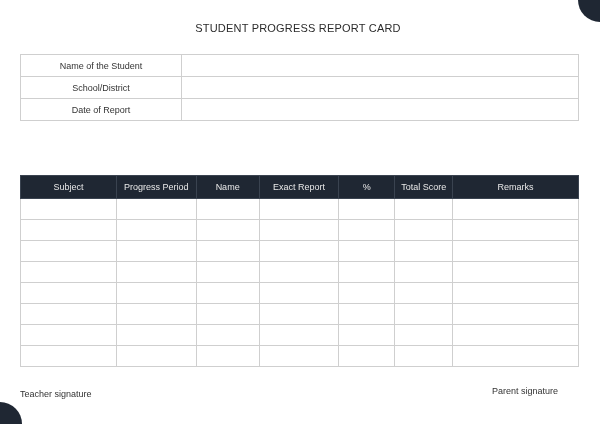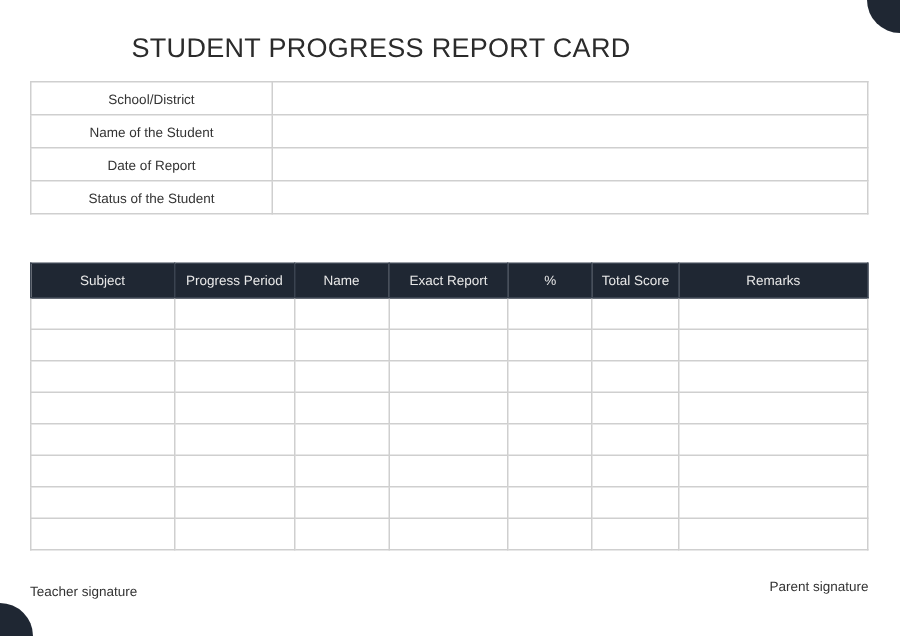--- a/index.html
+++ b/index.html
@@ -1,55 +1,51 @@
 <!DOCTYPE html>
 <html><head>
 <meta charset="utf-8">
 <style>
   html, body { margin:0; padding:0; }
   body { width:600px; height:424px; background:#ffffff; position:relative; overflow:hidden;
          font-family:"Liberation Sans", sans-serif; color:#333; }
   .corner-tr { position:absolute; right:-22px; top:-22px; width:44px; height:44px; border-radius:50%; background:#1f2733; }
   .corner-bl { position:absolute; left:-22px; bottom:-22px; width:44px; height:44px; border-radius:50%; background:#1f2733; }
-  .title { position:absolute; top:22px; left:0; width:508px; text-align:center; font-size:18px; color:#2b2b2b; letter-spacing:0.2px; }
+  .title { position:absolute; top:22px; left:0; width:508px; text-align:center; font-size:11px; color:#2b2b2b; letter-spacing:0.2px;padding-left:44px; }
   table { border-collapse:collapse; position:absolute; }
   .info { left:20px; top:54px; width:559px; }
   .info td { border:1px solid #cfcfcf; height:21px; font-size:9px; color:#333; padding:0; }
   .info td.lbl { width:160px; text-align:center; }
   .grid { left:20px; top:175px; width:559px;border-radius:15px; }
   .grid th { background:#1f2733; color:#e8e8e8; font-weight:normal; font-size:9px; height:22px; border:1px solid #3a4350; padding:0; }
   .grid td { border:1px solid #cfcfcf; height:20px; padding:0; }
   .sig { position:absolute; font-size:9px; color:#333;text-align:center; }
   .sig-t { left:20px; top:389px; }
-  .sig-p { left:513px; top:386px; }
+  .sig-p { left:492px; top:386px; }
 </style>
 </head>
 <body>
 
 <div class="corner-tr"></div>
 <div class="corner-bl"></div>
 
 <div class="title">STUDENT PROGRESS REPORT CARD</div>
 
 <table class="info">
   <tbody>
   <tr>
+    <td class="lbl">Name of the Student</td>
+    <td></td>
+  </tr>
+  <tr>
     <td class="lbl">School/District</td>
     <td></td>
   </tr>
   <tr>
-    <td class="lbl">Name of the Student</td>
-    <td></td>
-  </tr>
-  <tr>
     <td class="lbl">Date of Report</td>
-    <td></td>
-  </tr>
-  <tr>
-    <td class="lbl">Status of the Student</td>
     <td></td>
   </tr>
 </tbody>
   </table>
 
 <table class="grid">
   <colgroup>
     <col style="width:96px">
       <col style="width:80px">
       <col style="width:63px">

